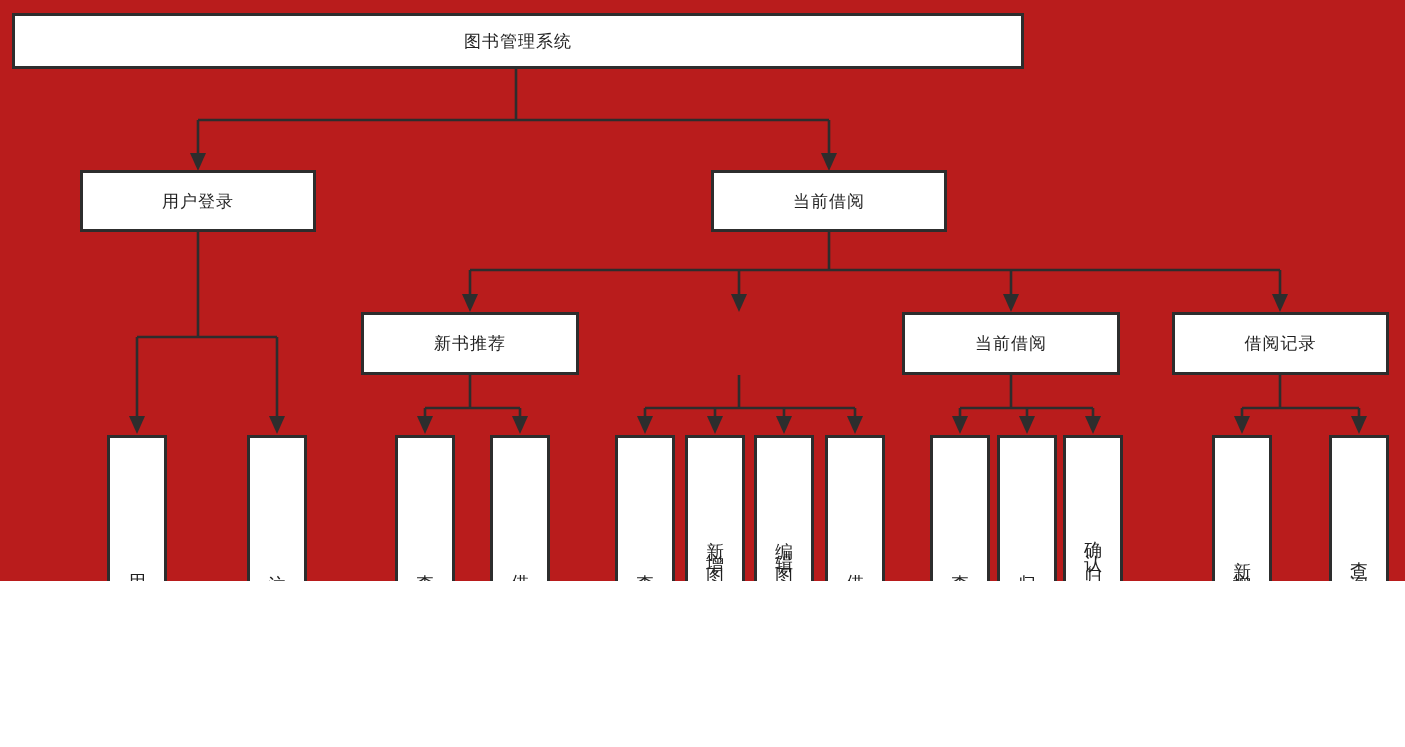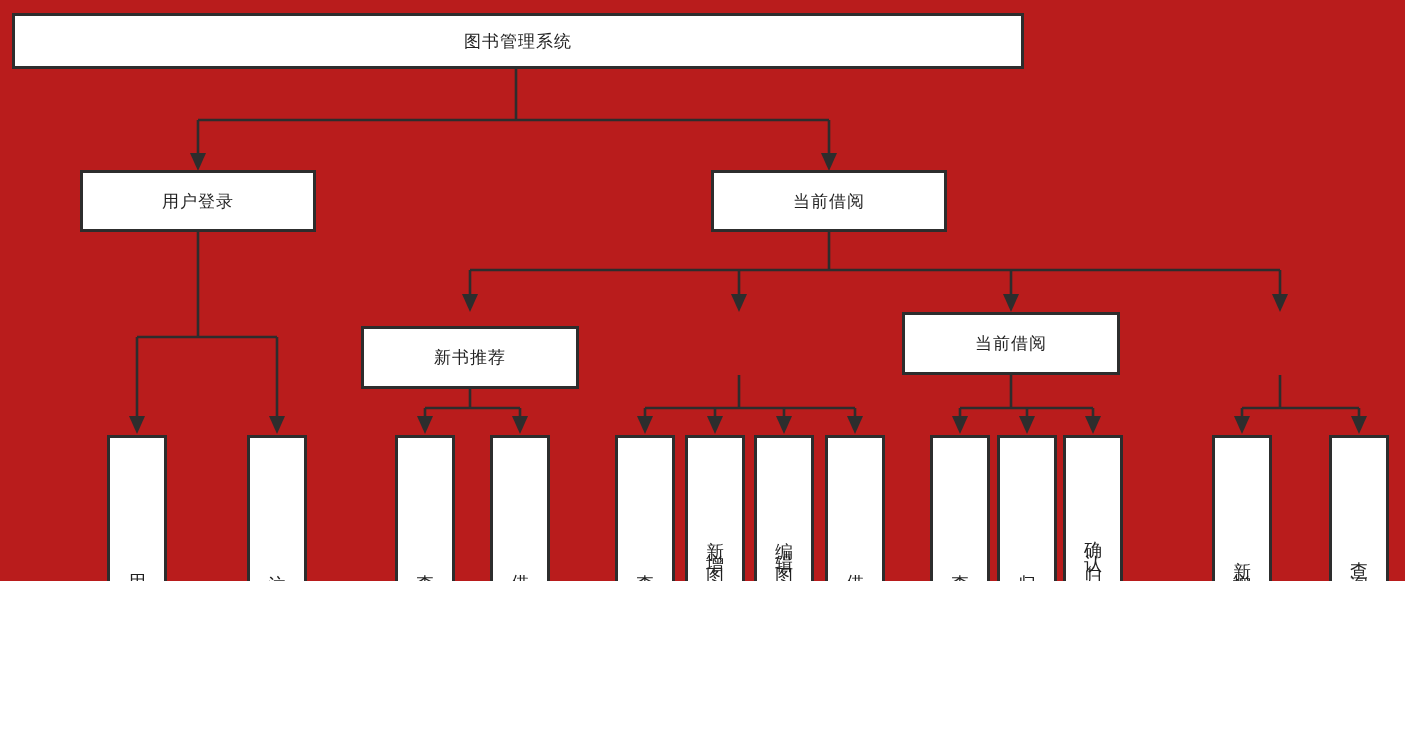--- a/index.html
+++ b/index.html
@@ -136,26 +136,29 @@
     <span>图书管理系统</span>
   </div>
 
   <div class="box h" style="left:80px; top:170px; width:236px; height:62px;">
     <span>用户登录</span>
   </div>
   <div class="box h" style="left:711px; top:170px; width:236px; height:62px;">
     <span>当前借阅</span>
   </div>
 
-  <div class="box h" style="left:361px; top:312px; width:218px; height:63px;margin-top:14px;">
+  <div class="box h" style="left:361px; top:312px; width:218px; height:63px;">
     <span>新书推荐</span>
   </div>
   <div class="box h" style="left:902px; top:312px; width:218px; height:63px;text-align:center;">
     <span>当前借阅</span>
   </div>
+  <div class="box h" style="left:1172px; top:312px; width:217px; height:63px;">
+    <span>借阅记录</span>
+  </div>
 
   <div class="box v" style="left:107px; top:435px; width:60px; height:301px;">
     <span class="vtext">用户登录</span>
   </div>
   <div class="box v" style="left:247px; top:435px; width:60px; height:301px;">
     <span class="vtext">注销登录</span>
   </div>
 
   <div class="box v" style="left:395px; top:435px; width:60px; height:301px;">
     <span class="vtext">查询图书</span>

